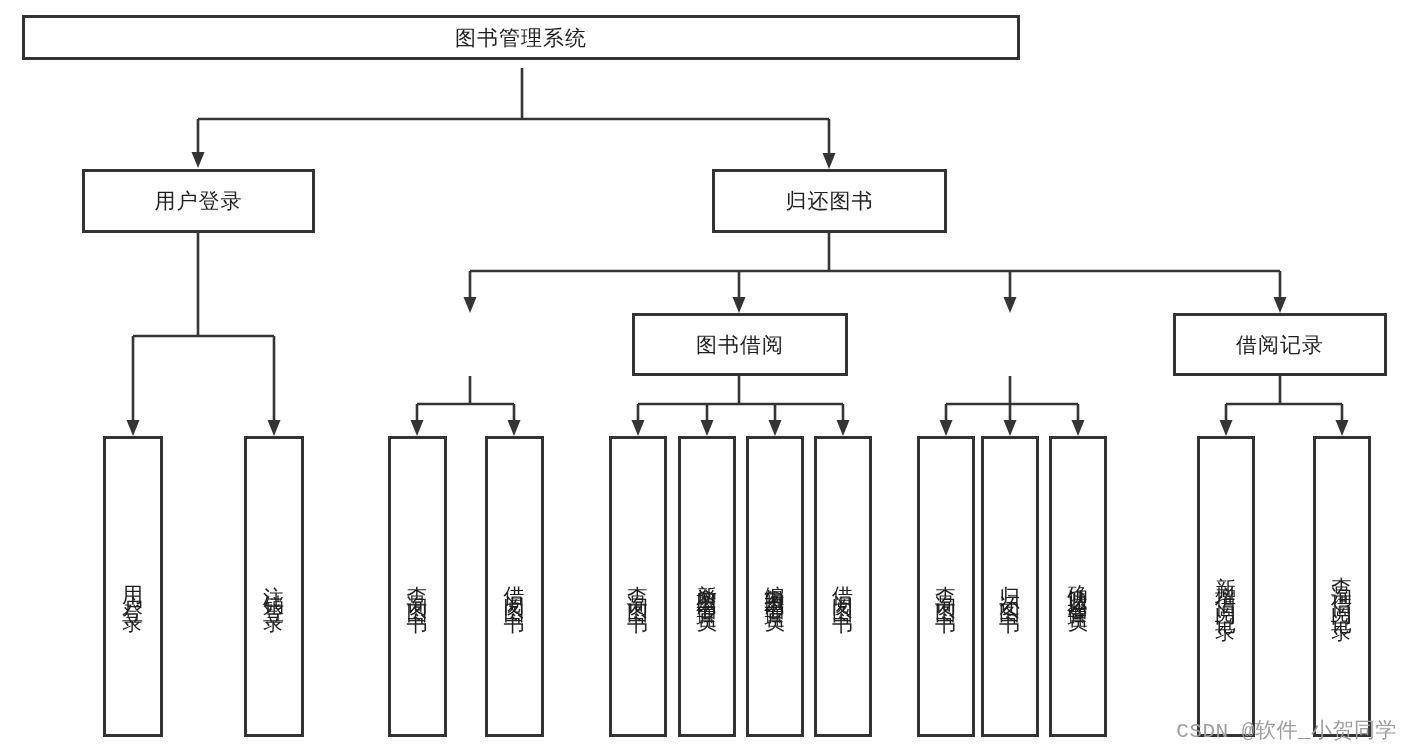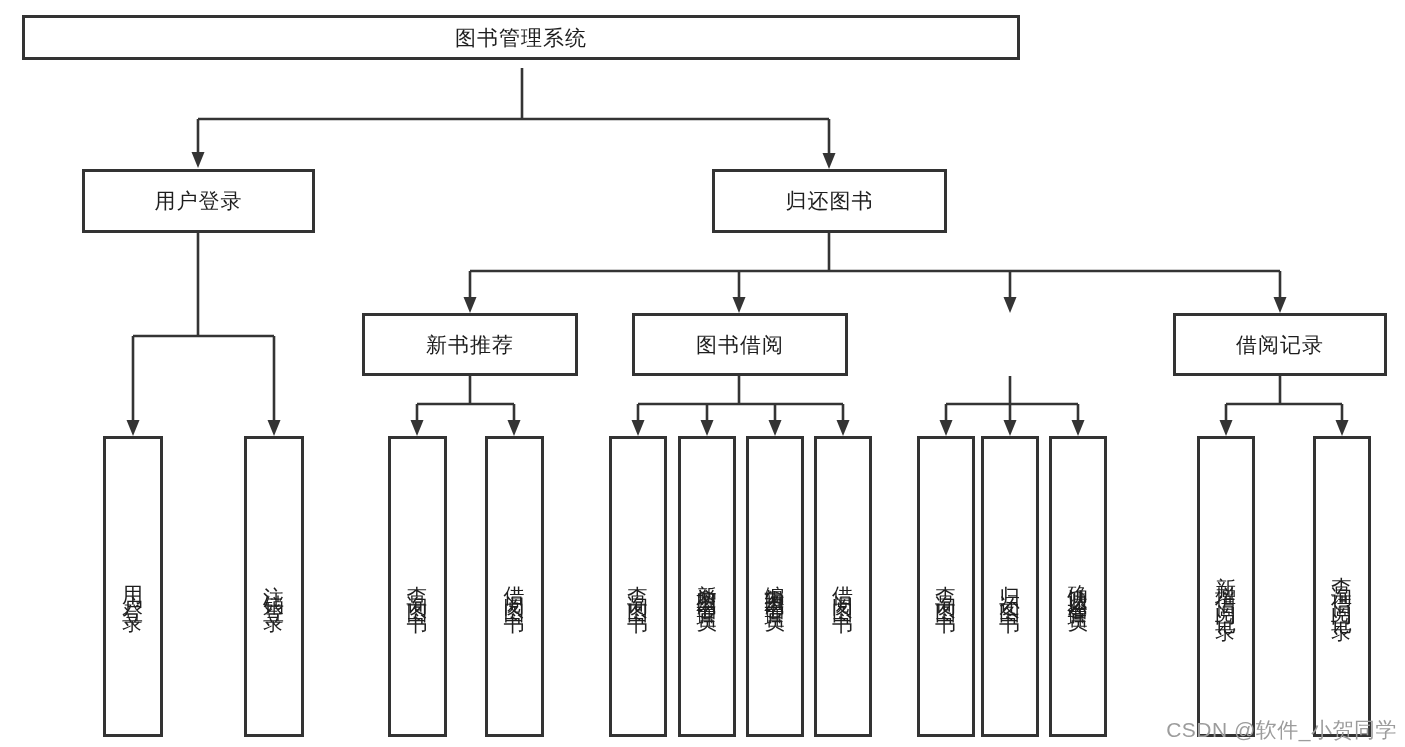--- a/index.html
+++ b/index.html
@@ -26,21 +26,21 @@
   }
   .vtext {
     writing-mode:vertical-rl; text-orientation:mixed;
     font-size:21px; line-height:1; letter-spacing:9px;
     color:#1e1e1e;
   }
   .vtext.tight { letter-spacing:4px; font-size:20px; }
   .watermark {
     position:absolute; right:8px; top:716px;
     color:#9c9c9c; font-size:21px; letter-spacing:0.5px;
-    white-space:nowrap; z-index:5;
+    white-space:nowrap; z-index:5;font-family:Liberation Mono, monospace;
   }
 </style>
 </head>
 <body>
 
 <div class="stage">
 
   <svg class="wires" viewBox="0 0 1405 747" xmlns="http://www.w3.org/2000/svg">
 
     <g>
@@ -121,23 +121,20 @@
     <span>图书管理系统</span>
   </div>
 
   <div class="box" style="left:82px; top:169px; width:233px; height:64px;">
     <span>用户登录</span>
   </div>
   <div class="box" style="left:712px; top:169px; width:235px; height:64px;">
     <span>归还图书</span>
   </div>
 
-  <div class="box" style="left:362px; top:313px; width:216px; height:63px;">
-    <span>新书推荐</span>
-  </div>
   <div class="box" style="left:632px; top:313px; width:216px; height:63px;">
     <span>图书借阅</span>
   </div>
   <div class="box" style="left:1173px; top:313px; width:214px; height:63px;">
     <span>借阅记录</span>
   </div>
 
   <div class="vbox" style="left:103px; top:436px; width:60px; height:301px;">
     <div class="vtext">用户登录</div>
   </div>

